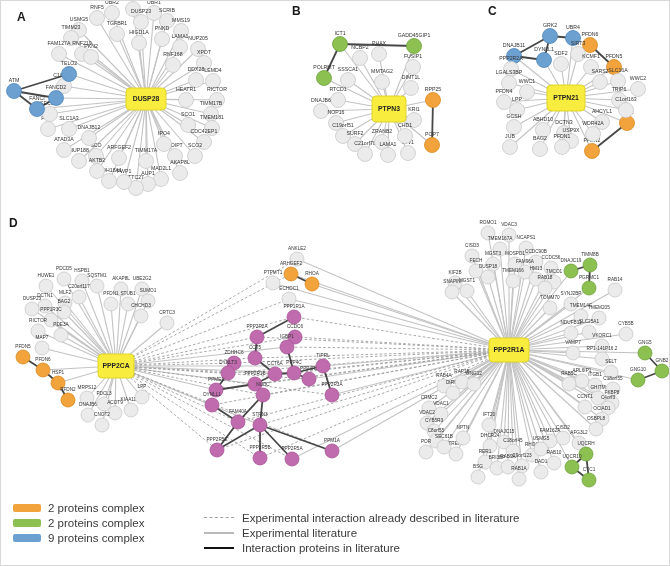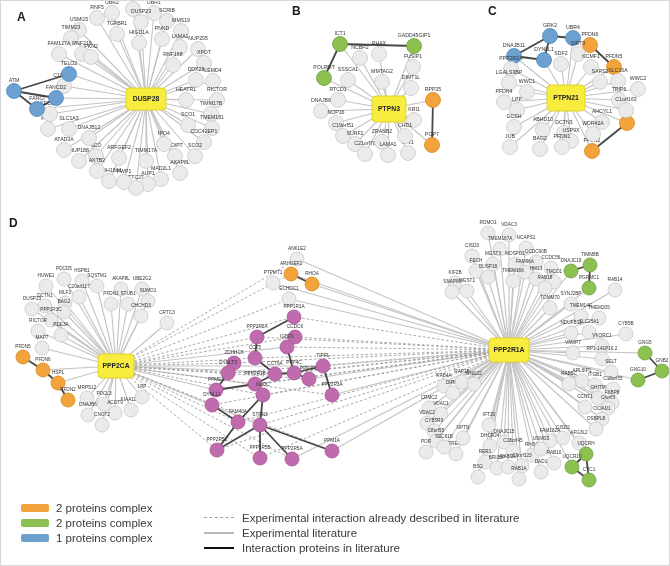--- a/index.html
+++ b/index.html
@@ -11,21 +11,21 @@
   .hlabel{font-size:6.8px;font-weight:bold;fill:#222;text-anchor:middle;font-family:"Liberation Sans",sans-serif;}
   .e-exp{stroke:#c3c3c3;stroke-width:1.1;}
   .e-dash{stroke:#9f9f9f;stroke-width:0.9;stroke-dasharray:2.6 2.1;}
   .e-lit{stroke:#474747;stroke-width:1.8;}
   .c-gray{fill:#ebebeb;stroke:#c9c9c9;stroke-width:0.8;}
   .c-blue{fill:#6ca0d0;stroke:#4e86bc;stroke-width:0.8;}
   .c-green{fill:#8cc152;stroke:#6fa13c;stroke-width:0.8;}
   .c-orange{fill:#f2a33c;stroke:#d8891f;stroke-width:0.8;}
   .c-magenta{fill:#bf6bae;stroke:#a85397;stroke-width:0.8;}
   .c-yellow{fill:#f8ec3f;stroke:#ddd020;stroke-width:0.9;}
-  #legend-complexes{position:absolute;left:20px;top:501px;display:flex;flex-direction:column;gap:3px;}
+  #legend-complexes{position:absolute;left:12px;top:501px;display:flex;flex-direction:column;gap:3px;}
   .leg-row{display:flex;align-items:center;gap:7px;height:12px;}
   .leg-swatch{width:28px;height:8px;border-radius:2px;flex:0 0 auto;}
   .leg-label{font-size:11.5px;color:#3a3a3a;white-space:nowrap;}
   #legend-lines{position:absolute;left:203px;top:511px;display:flex;flex-direction:column;gap:4px;}
   .line-row{display:flex;align-items:center;gap:8px;height:11px;}
   .line-sample{width:30px;height:0;flex:0 0 auto;}
   .ls-dash{border-top:1.6px dashed #9f9f9f;}
   .ls-exp{border-top:2px solid #b9b9b9;}
   .ls-lit{border-top:2.6px solid #111;}
   .line-label{font-size:11.5px;color:#3a3a3a;white-space:nowrap;}
@@ -1350,21 +1350,21 @@
     <div class="leg-row">
       <span class="leg-swatch" style="background-color: rgb(242, 163, 60);"></span>
       <span class="leg-label">2 proteins complex</span>
     </div>
     <div class="leg-row">
       <span class="leg-swatch" style="background-color: rgb(140, 193, 82);"></span>
       <span class="leg-label">2 proteins complex</span>
     </div>
     <div class="leg-row">
       <span class="leg-swatch" style="background-color: rgb(108, 160, 208);"></span>
-      <span class="leg-label">1 proteins complex</span>
+      <span class="leg-label">9 proteins complex</span>
     </div>
   </div>
 
   <div id="legend-lines">
     <div class="line-row">
       <span class="line-sample ls-dash"></span>
       <span class="line-label">Experimental interaction already described in literature</span>
     </div>
     <div class="line-row">
       <span class="line-sample ls-exp"></span>

